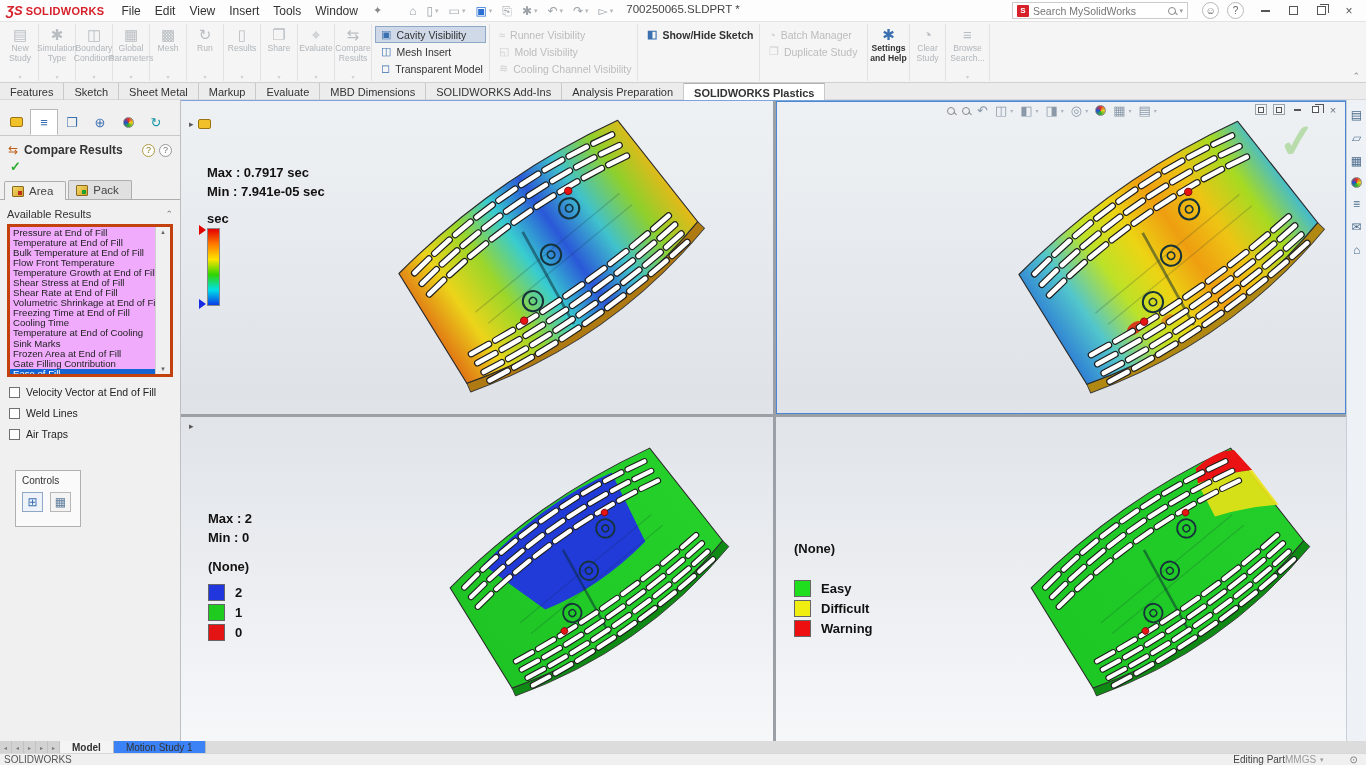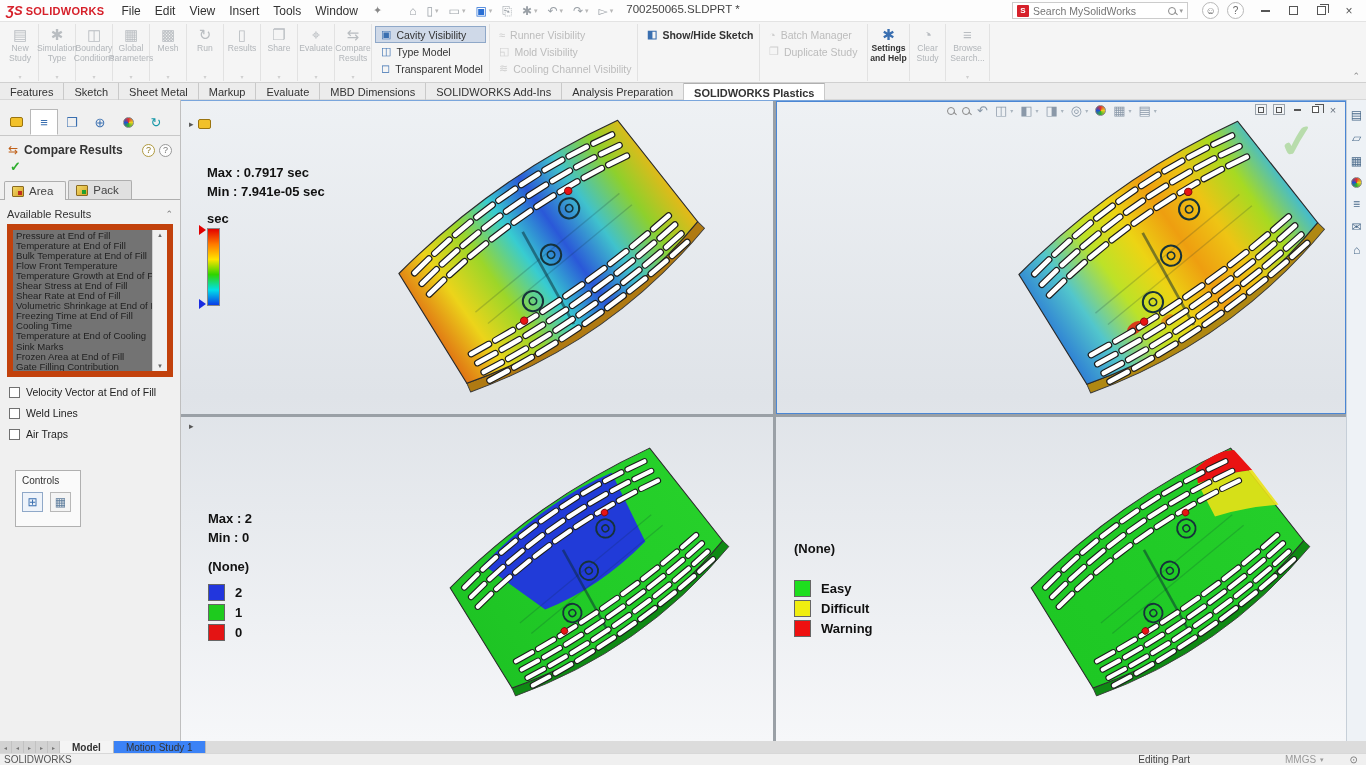--- a/index.html
+++ b/index.html
@@ -69,21 +69,21 @@
   .pm-check{color:#2fae2f;font-size:13px;font-weight:bold;padding:0 0 4px 10px}
   .fillpack{display:flex;padding-left:4px;border-bottom:1px solid #aeaeae;margin-top:2px}
   .fp-tab{display:flex;align-items:center;gap:5px;font-size:11.5px;padding:3px 12px 3px 7px;border:1px solid #aeaeae;border-bottom:none;background:#e0e0e0;color:#444;margin-right:2px;border-radius:2px 2px 0 0}
   .fp-tab.active{background:#f0f0f0;font-weight:normal;position:relative;top:1px}
   .fp-ic{width:12px;height:11px;border:1px solid #8a6a20;background:linear-gradient(135deg,#f0d868,#d8a428);border-radius:1px;position:relative}
   .fp-ic::after{content:"";position:absolute;right:1px;bottom:1px;width:4px;height:4px;background:#c03020}
   .fp-ic.pack::after{background:#20a030}
   .avail{padding:8px 7px 0}
   .grp-head{display:flex;align-items:center;font-size:11px;color:#333;margin-bottom:4px}
   .grp-head .chev{margin-left:auto;font-size:9px;color:#777}
-  .listbox{background:#737373;border:6px solid #c2410c;height:153px;position:relative;overflow:hidden;font-size:9.6px;color:#222}
+  .listbox{background:#f0abfc;border:3px solid #c2410c;height:153px;position:relative;overflow:hidden;font-size:9.6px;color:#222}
   .list-inner{position:absolute;left:0;top:1px;right:15px}
   .li{height:10.05px;line-height:10.05px;padding-left:3px;white-space:nowrap;overflow:hidden}
   .li.sel{background:#1464d2;color:#fff}
   .vscroll{position:absolute;right:0;top:0;bottom:0;width:15px;background:#f0f0f0;border-left:1px solid #d0d0d0;display:flex;flex-direction:column;align-items:center;justify-content:space-between;font-size:6px;color:#666;padding:2px 0}
   .cbrow{display:flex;align-items:center;gap:6px;font-size:10.5px;color:#222;margin:9px 0 0 2px}
   .cbox{width:11px;height:11px;border:1px solid #707070;background:#fff;flex:none}
   .controls-box{position:relative;margin:30px 0 0 8px;width:66px;height:57px;border:1px solid #b0b0b0;background:#fafafa;padding:4px 6px}
   .controls-title{font-size:10px;color:#333}
   .controls-btns{display:flex;gap:7px;margin-top:6px}
   .cbtn{width:21px;height:20px;border:1px solid #8fa8c8;background:#eef3fa;display:flex;align-items:center;justify-content:center;font-size:12px;color:#3a6fb0}
@@ -124,21 +124,21 @@
   .taskpane{position:absolute;right:0;top:100px;width:20px;height:641px;background:#eef2f6;border-left:1px solid #c6cfd8;display:flex;flex-direction:column;align-items:center;padding-top:8px;gap:9px;z-index:22}
   .tp-ic{font-size:12px;color:#4a6a8a;line-height:14px}
 
   
   .sheettabs{position:absolute;left:0;top:741px;width:1366px;height:12px;background:#dcdcdc;display:flex;align-items:stretch;font-size:10px;z-index:30}
   .navbtn{width:12px;border-right:1px solid #c2c2c2;background:#d2d2d2;display:flex;align-items:center;justify-content:center;font-size:6px;color:#777}
   .sheet{padding:0 12px;display:flex;align-items:center;border-right:1px solid #b8b8b8;color:#333;background:#3b82f6;white-space:nowrap}
   .sheet.active{background:#f4f4f4;font-weight:bold}
   .statusbar{position:absolute;left:0;top:753px;width:1366px;height:12px;background:#f0f0f0;border-top:1px solid #d8d8d8;display:flex;align-items:center;font-size:10px;color:#555;z-index:30}
   .sb-app{margin-left:4px}
-  .sb-mode{margin-left:auto;margin-right:95px;color:#444}
+  .sb-mode{margin-left:auto;color:#444}
   .sb-units{color:#9a9a9a;margin-right:4px}
   .sb-caret{font-size:7px;color:#9a9a9a;margin-right:26px}
   .sb-eye{font-size:10px;color:#777;margin-right:8px}
 </style>
 </head>
 <body>
 
 <div class="titlebar">
   <span class="logo">
     <span class="logo-ds">ƷS</span>
@@ -262,21 +262,21 @@
       <span class="bcaret">▾</span>
     </div>
 
   <div class="viscol" style="width:118px">
     <div class="trow active">
         <span class="ticon">▣</span>
         <span>Cavity Visibility</span>
       </div>
     <div class="trow">
         <span class="ticon">◫</span>
-        <span>Type Model</span>
+        <span>Mesh Insert</span>
       </div>
     <div class="trow">
         <span class="ticon">◻</span>
         <span>Transparent Model</span>
       </div>
   </div>
   <div class="viscol" style="width:148px">
     <div class="trow dis">
         <span class="ticon">≈</span>
         <span>Runner Visibility</span>

